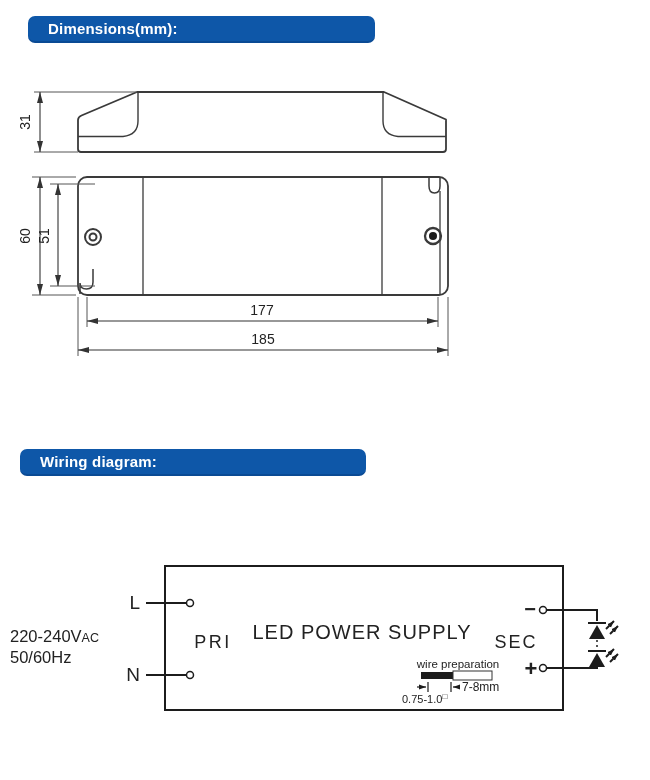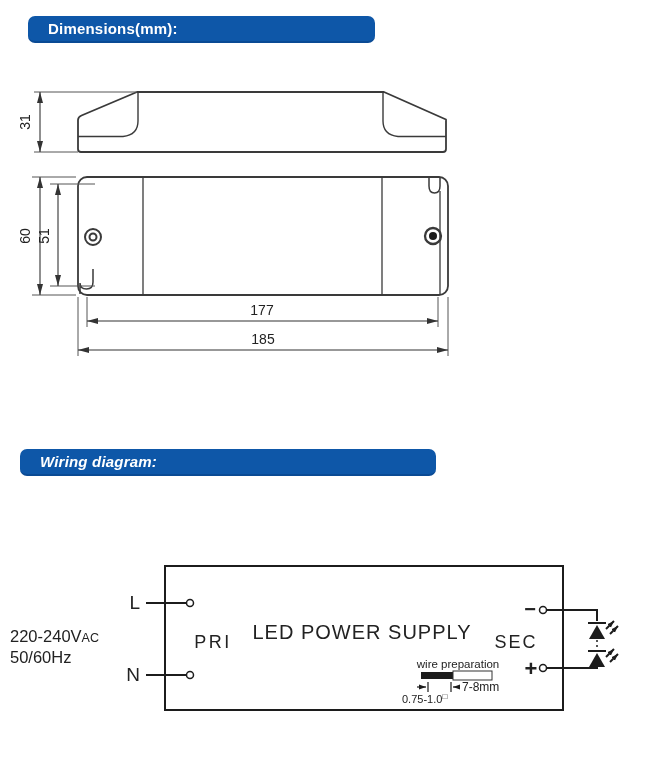--- a/index.html
+++ b/index.html
@@ -7,21 +7,21 @@
     width:650px;height:780px;background:#ffffff;position:relative;overflow:hidden;
     font-family:"Liberation Sans",sans-serif;
   }
   .banner{
     position:absolute;background:#0e57a8;border-radius:7px;color:#ffffff;
     font-weight:bold;font-size:15px;display:flex;align-items:center;
     padding-left:20px;box-sizing:border-box;letter-spacing:.2px;
     border-bottom:2px solid #0a4a94;
   }
   #banner-dims{left:28px;top:16px;width:347px;height:27px;}
-  #banner-wiring{left:20px;top:449px;width:416px;height:27px;font-style:italic;}
+  #banner-wiring{left:20px;top:449px;width:346px;height:27px;}
   svg{position:absolute;left:0;}
   #dims-svg{top:75px;}
   #wiring-svg{top:540px;}
   .draw{stroke:#3a3a3a;fill:none;}
   .dimline{stroke:#333333;stroke-width:1.1;fill:none;}
   .extline{stroke:#555555;stroke-width:1;fill:none;}
   .dimtext{font-size:14px;fill:#222222;}
   .wire{stroke:#1c1c1c;stroke-width:2;fill:none;}
   .wtext{fill:#222222;}
 </style>

